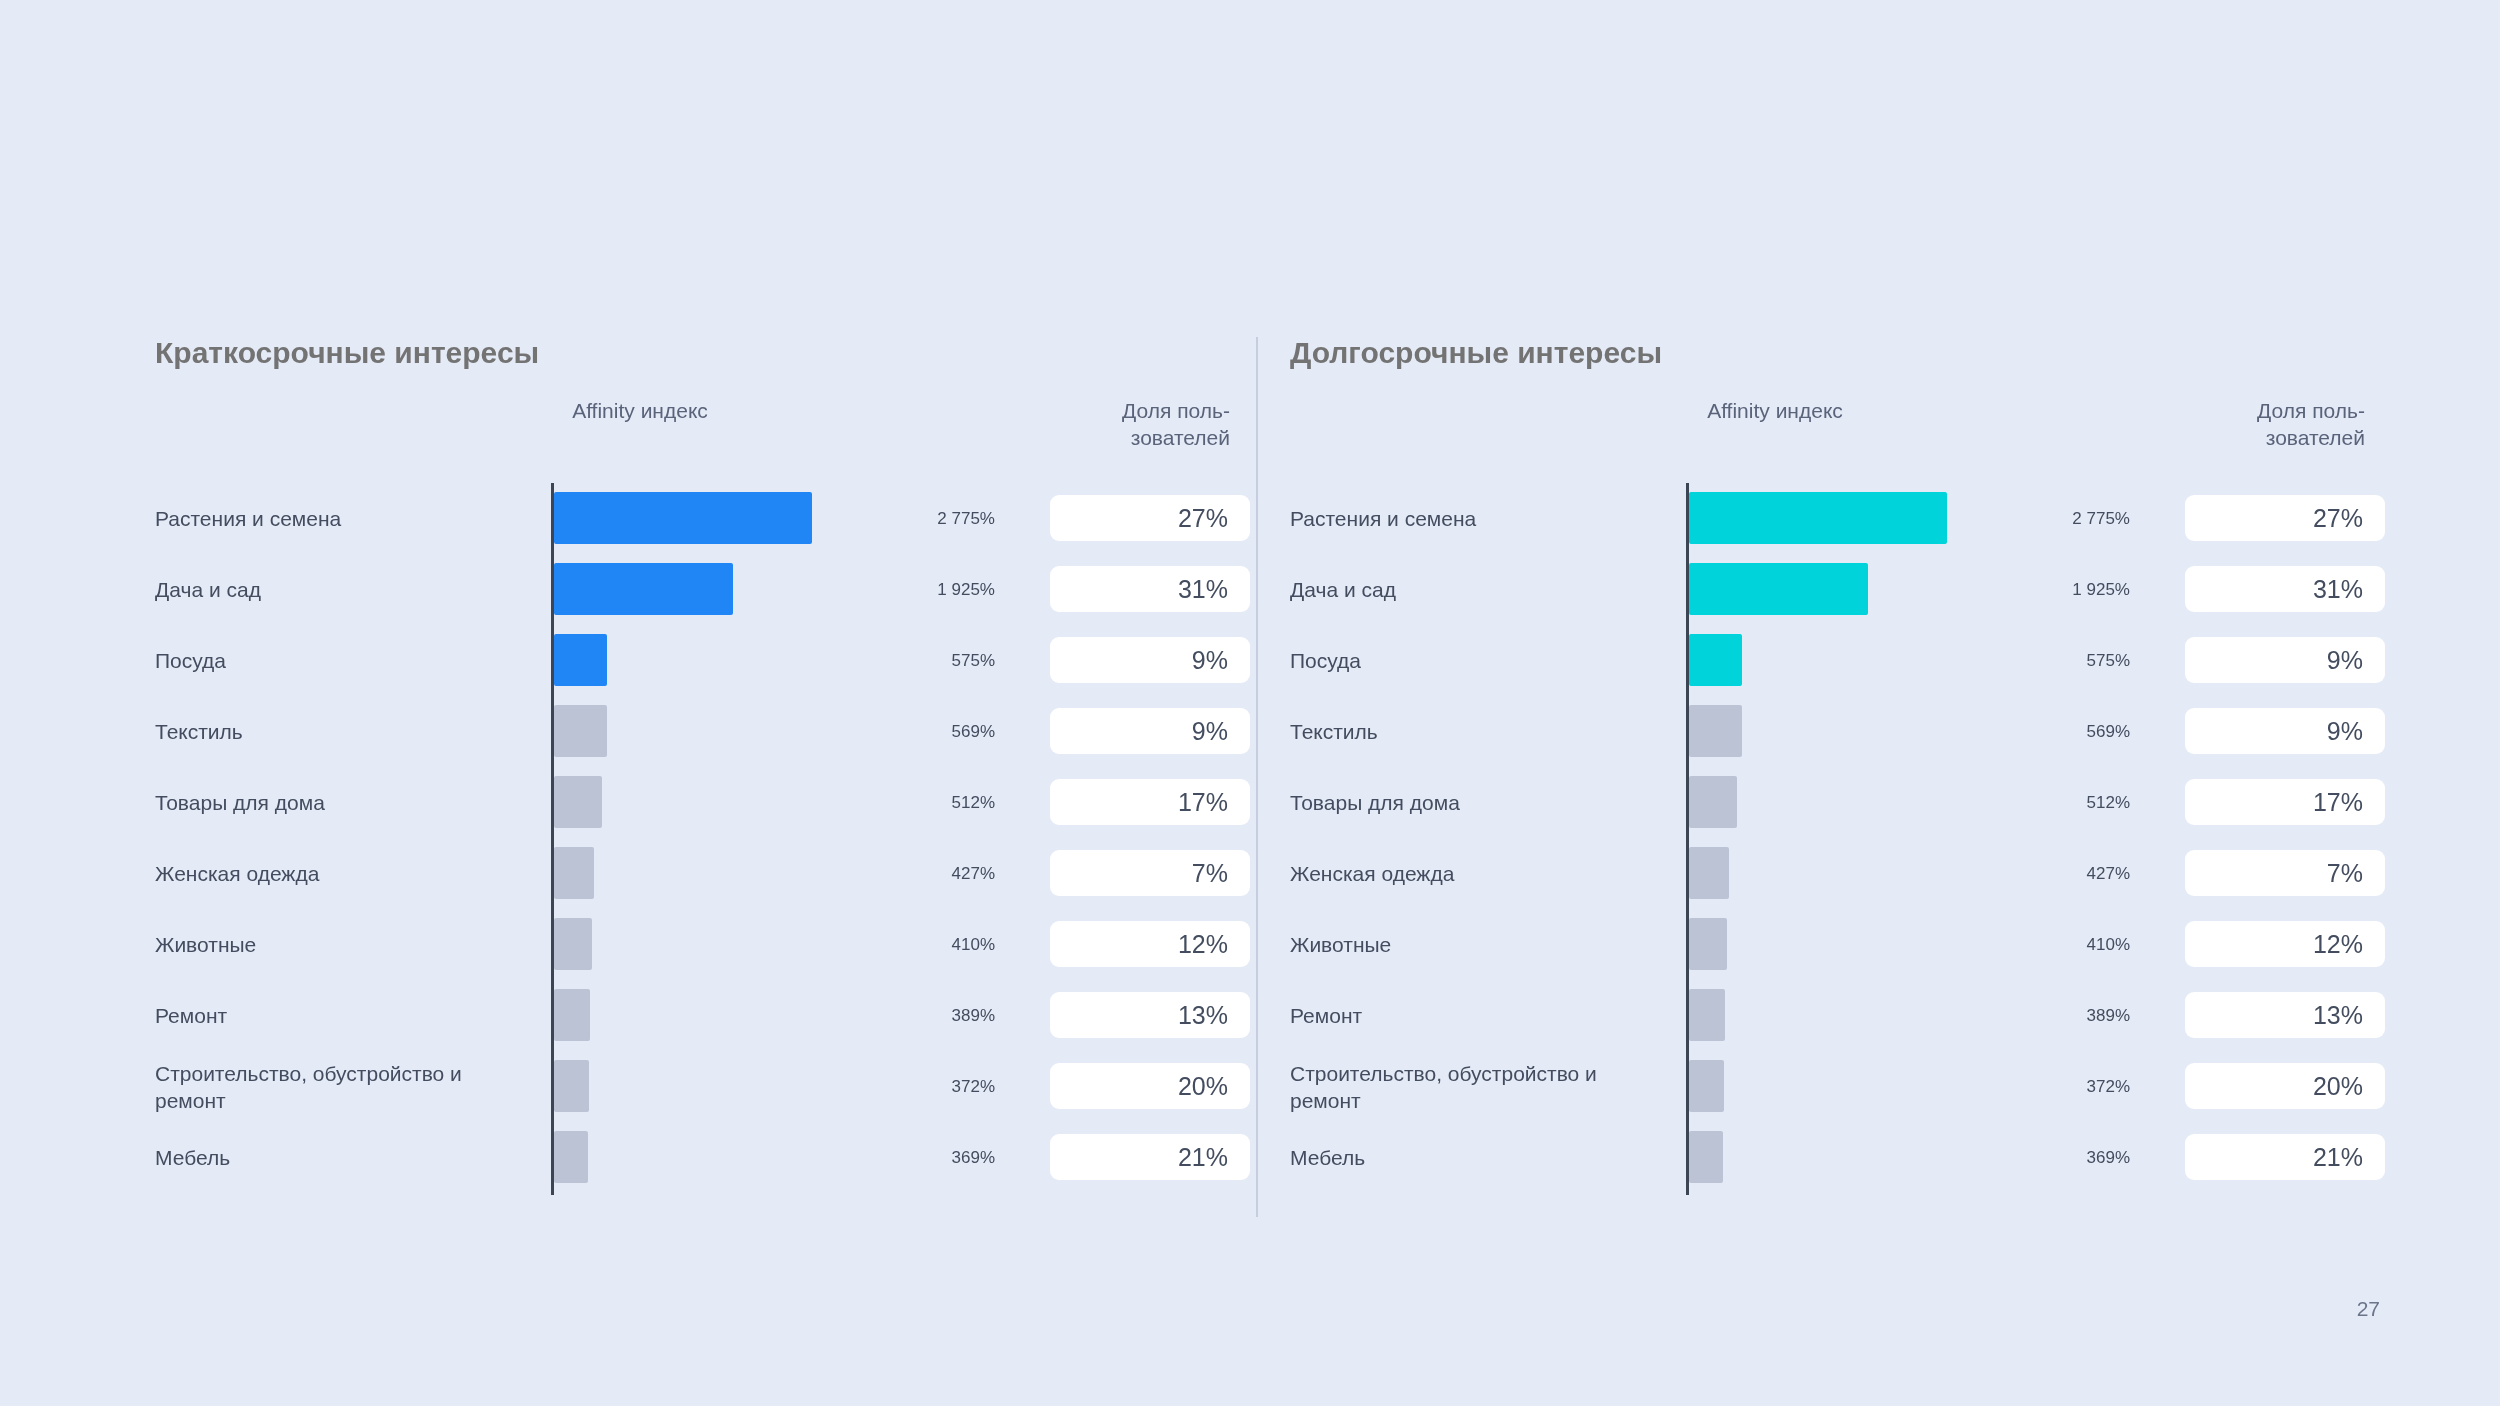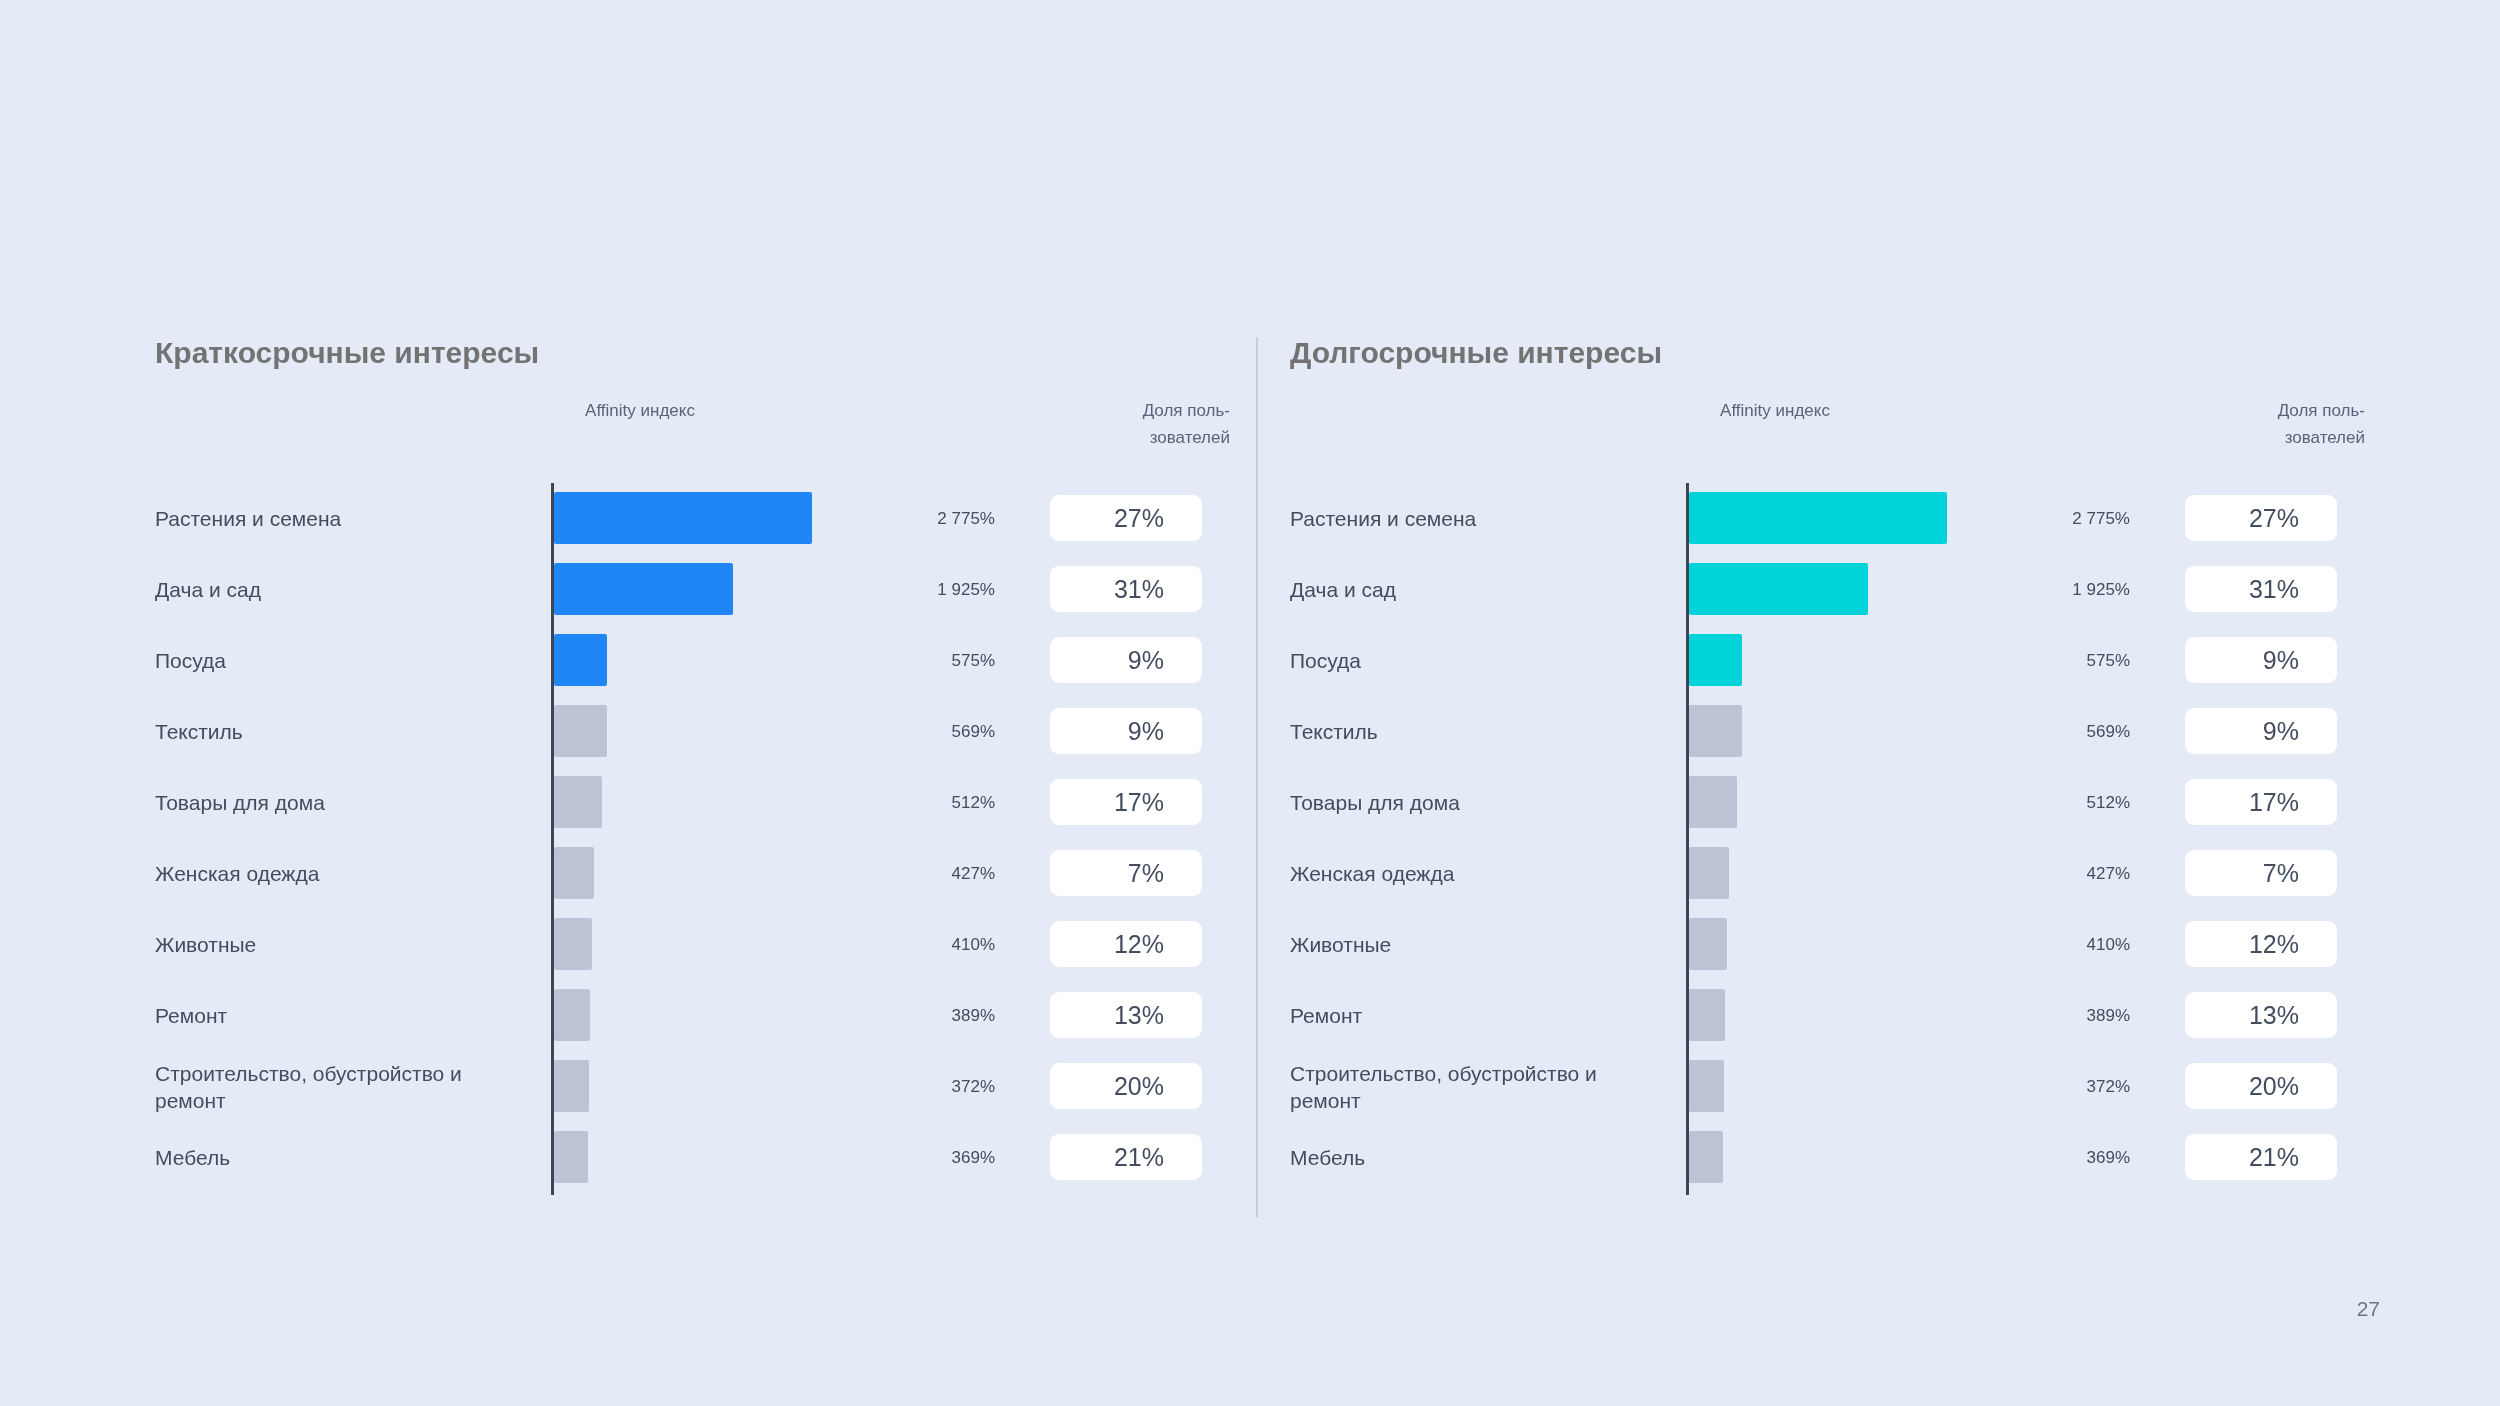--- a/index.html
+++ b/index.html
@@ -65,21 +65,21 @@
     font-size: 30px;
     line-height: 36px;
     font-weight: 700;
     color: #737373;
     white-space: nowrap;
   }
 
   
   .col-head {
     position: absolute;
-    font-size: 17px;
+    font-size: 21px;
     line-height: 27px;
     color: #59637a;
     font-weight: 400;
   }
   .col-head-affinity {
     top: 62px;
     left: 330px;
     width: 310px;
     text-align: center;
   }
@@ -157,28 +157,28 @@
     justify-content: flex-end;
     font-size: 17px;
     color: #434d5f;
     white-space: nowrap;
   }
 
   .share-badge {
     position: absolute;
     left: 895px;
     top: 12px;
-    width: 152px;
+    width: 200px;
     height: 46px;
     background: #ffffff;
     border-radius: 9px;
     display: flex;
     align-items: center;
     justify-content: flex-end;
-    padding-right: 38px;
+    padding-right: 22px;
     box-sizing: border-box;
     font-size: 25px;
     color: #434d5f;
   }
 
   
   .footer-note {
     position: absolute;
     left: 155px;
     top: 1295px;

